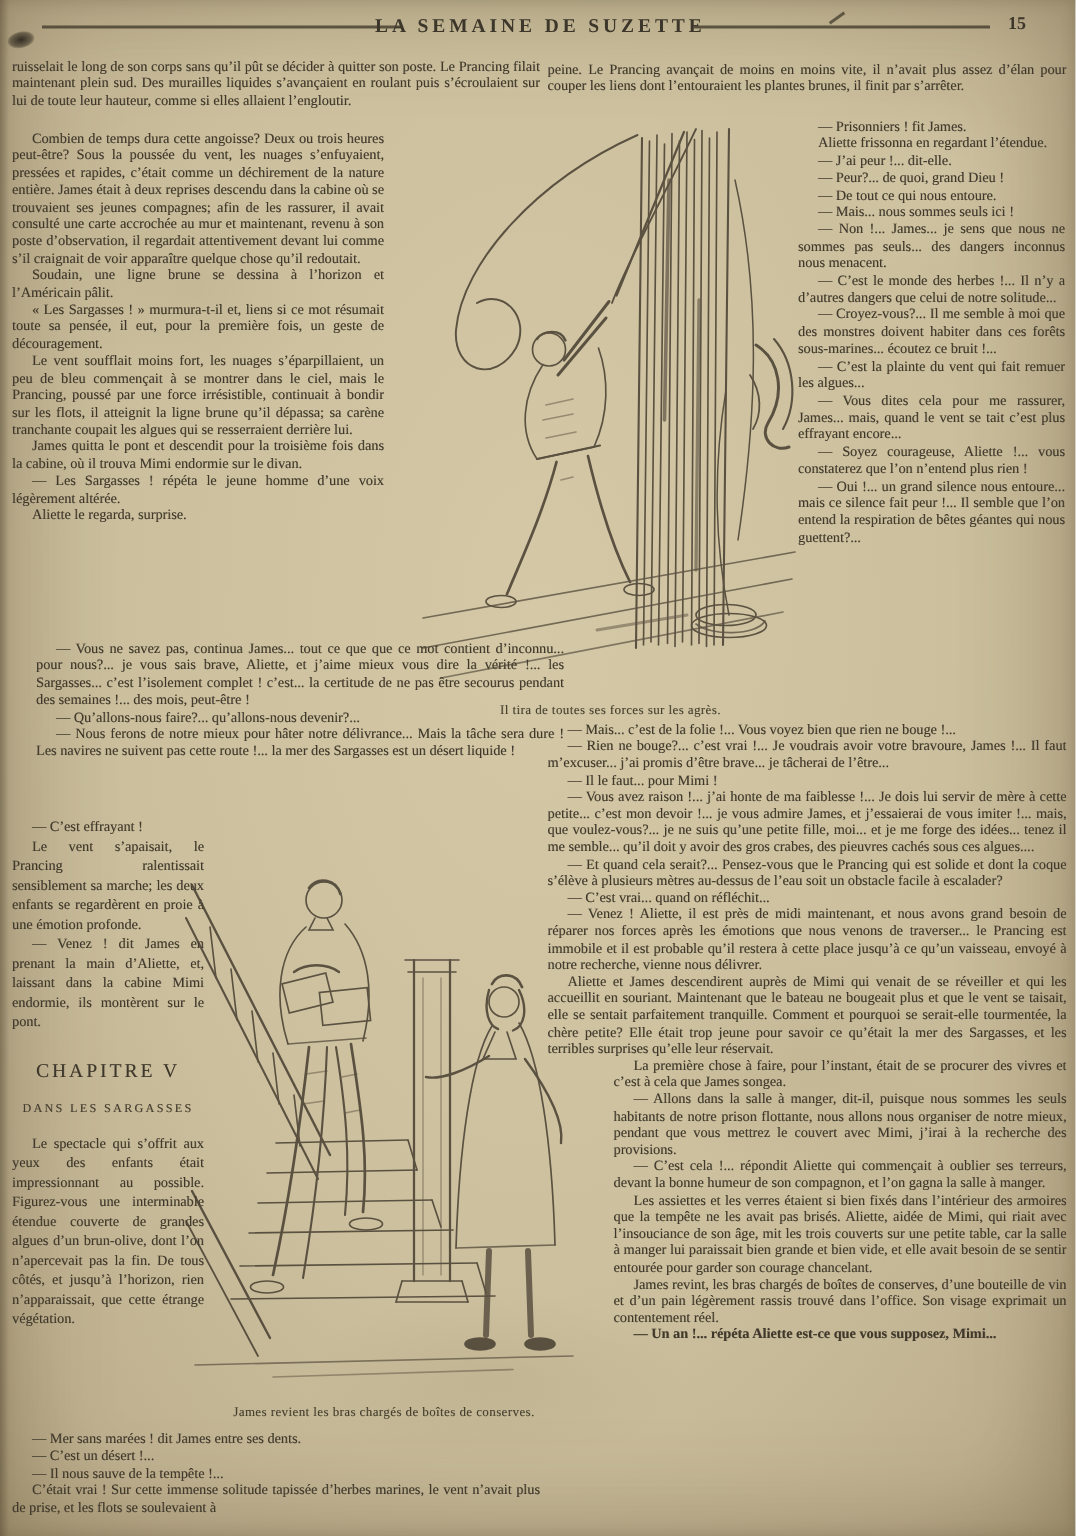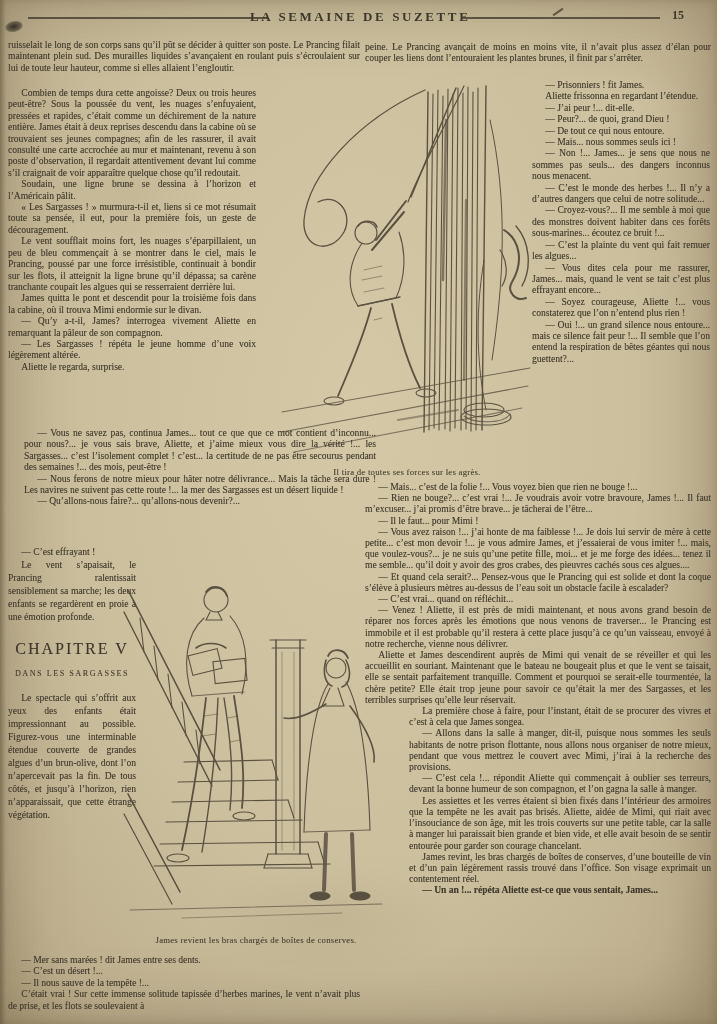--- a/index.html
+++ b/index.html
@@ -39,21 +39,21 @@
   .tb p{margin:0;text-indent:1.4em;}
   .tb p.noind{text-indent:0;}
   #blkA{left:8px;top:40px;width:352px;height:48px;overflow:hidden;}
   #blkB{left:8px;top:88px;width:248px;height:338px;overflow:hidden;}
   #blkC{left:24px;top:428px;width:352px;height:116px;overflow:hidden;}
   #blkD{left:8px;top:546px;width:128px;height:408px;line-height:13px;overflow:hidden;}
   #blkE{left:8px;top:955px;width:352px;height:62px;overflow:hidden;}
   #blkF{left:365px;top:42px;width:346px;height:38px;overflow:hidden;}
   #blkG{left:532px;top:80px;width:178px;height:396px;overflow:hidden;}
   #blkH{left:365px;top:482px;width:346px;height:538px;line-height:11.2px;overflow:hidden;}
-  .chap-head{text-align:center;text-indent:0 !important;font-size:16px;letter-spacing:2px;
+  .chap-head{text-align:center;text-indent:0 !important;font-size:13px;letter-spacing:2px;
     margin:18px 0 12px 0 !important;color:#3d362a;}
   .chap-sub{text-align:center;text-indent:0 !important;font-size:8px;letter-spacing:1.6px;
     margin:0 0 12px 0 !important;color:#443c2e;}
   .strong{font-weight:bold;}
   .intrusion{float:left;width:44px;height:200px;}
 
   
   .illus{position:absolute;}
   #illus1{left:278px;top:80px;width:258px;}
   #illus2{left:122px;top:556px;width:268px;}
@@ -81,34 +81,34 @@
   <div class="tb" id="blkA">
     <p class="noind">ruisselait le long de son corps sans qu’il pût se décider à quitter son poste. Le Prancing filait maintenant plein sud. Des murailles liquides s’avançaient en roulant puis s’écroulaient sur lui de toute leur hauteur, comme si elles allaient l’engloutir.</p>
   </div>
 
   <div class="tb" id="blkB">
     <p>Combien de temps dura cette angoisse? Deux ou trois heures peut-être? Sous la poussée du vent, les nuages s’enfuyaient, pressées et rapides, c’était comme un déchirement de la nature entière. James était à deux reprises descendu dans la cabine où se trouvaient ses jeunes compagnes; afin de les rassurer, il avait consulté une carte accrochée au mur et maintenant, revenu à son poste d’observation, il regardait attentivement devant lui comme s’il craignait de voir apparaître quelque chose qu’il redoutait.</p>
     <p>Soudain, une ligne brune se dessina à l’horizon et l’Américain pâlit.</p>
     <p>« Les Sargasses ! » murmura-t-il et, liens si ce mot résumait toute sa pensée, il eut, pour la première fois, un geste de découragement.</p>
     <p>Le vent soufflait moins fort, les nuages s’éparpillaient, un peu de bleu commençait à se montrer dans le ciel, mais le Prancing, poussé par une force irrésistible, continuait à bondir sur les flots, il atteignit la ligne brune qu’il dépassa; sa carène tranchante coupait les algues qui se resserraient derrière lui.</p>
     <p>James quitta le pont et descendit pour la troisième fois dans la cabine, où il trouva Mimi endormie sur le divan.</p>
-    <p>— Qu’y a-t-il, James? interrogea vivement Aliette en remarquant la pâleur de son compagnon.</p>
     <p>— Les Sargasses ! répéta le jeune homme d’une voix légèrement altérée.</p>
     <p>Aliette le regarda, surprise.</p>
   </div>
 
   <div class="tb" id="blkC">
     <p>— Vous ne savez pas, continua James... tout ce que que ce mot contient d’inconnu... pour nous?... je vous sais brave, Aliette, et j’aime mieux vous dire la vérité !... les Sargasses... c’est l’isolement complet ! c’est... la certitude de ne pas être secourus pendant des semaines !... des mois, peut-être !</p>
+    <p>— Qu’allons-nous faire?... qu’allons-nous devenir?...</p>
     <p>— Nous ferons de notre mieux pour hâter notre délivrance... Mais la tâche sera dure ! Les navires ne suivent pas cette route !... la mer des Sargasses est un désert liquide !</p>
-    <p>— Qu’allons-nous faire?... qu’allons-nous devenir?...</p>
   </div>
 
   <div class="tb" id="blkD">
     <p>— C’est effrayant !</p>
     <p>Le vent s’apaisait, le Prancing ralentissait sensiblement sa marche; les deux enfants se regardèrent en proie à une émotion profonde.</p>
+    <p>— Venez ! dit James en prenant la main d’Aliette, et, laissant dans la cabine Mimi endormie, ils montèrent sur le pont.</p>
     <p class="chap-head">CHAPITRE V</p>
     <p class="chap-sub">DANS LES SARGASSES</p>
     <p>Le spectacle qui s’offrit aux yeux des enfants était impressionnant au possible. Figurez-vous une interminable étendue couverte de grandes algues d’un brun-olive, dont l’on n’apercevait pas la fin. De tous côtés, et jusqu’à l’horizon, rien n’apparaissait, que cette étrange végétation.</p>
   </div>
 
   <div class="tb" id="blkE">
     <p>— Mer sans marées ! dit James entre ses dents.</p>
     <p>— C’est un désert !...</p>
     <p>— Il nous sauve de la tempête !...</p>
     <p>C’était vrai ! Sur cette immense solitude tapissée d’herbes marines, le vent n’avait plus de prise, et les flots se soulevaient à</p>
@@ -142,21 +142,21 @@
     <p>— Et quand cela serait?... Pensez-vous que le Prancing qui est solide et dont la coque s’élève à plusieurs mètres au-dessus de l’eau soit un obstacle facile à escalader?</p>
     <p>— C’est vrai... quand on réfléchit...</p>
     <p>— Venez ! Aliette, il est près de midi maintenant, et nous avons grand besoin de réparer nos forces après les émotions que nous venons de traverser... le Prancing est immobile et il est probable qu’il restera à cette place jusqu’à ce qu’un vaisseau, envoyé à notre recherche, vienne nous délivrer.</p>
     <p>Aliette et James descendirent auprès de Mimi qui venait de se réveiller et qui les accueillit en souriant. Maintenant que le bateau ne bougeait plus et que le vent se taisait, elle se sentait parfaitement tranquille. Comment et pourquoi se serait-elle tourmentée, la chère petite? Elle était trop jeune pour savoir ce qu’était la mer des Sargasses, et les terribles surprises qu’elle leur réservait.</p>
     <span class="intrusion"></span>
     <p>La première chose à faire, pour l’instant, était de se procurer des vivres et c’est à cela que James songea.</p>
     <p>— Allons dans la salle à manger, dit-il, puisque nous sommes les seuls habitants de notre prison flottante, nous allons nous organiser de notre mieux, pendant que vous mettrez le couvert avec Mimi, j’irai à la recherche des provisions.</p>
     <p>— C’est cela !... répondit Aliette qui commençait à oublier ses terreurs, devant la bonne humeur de son compagnon, et l’on gagna la salle à manger.</p>
     <p>Les assiettes et les verres étaient si bien fixés dans l’intérieur des armoires que la tempête ne les avait pas brisés. Aliette, aidée de Mimi, qui riait avec l’insouciance de son âge, mit les trois couverts sur une petite table, car la salle à manger lui paraissait bien grande et bien vide, et elle avait besoin de se sentir entourée pour garder son courage chancelant.</p>
     <p>James revint, les bras chargés de boîtes de conserves, d’une bouteille de vin et d’un pain légèrement rassis trouvé dans l’office. Son visage exprimait un contentement réel.</p>
-    <p class="strong">— Un an !... répéta Aliette est-ce que vous sentait, James...</p>
+    <p class="strong">— Un an !... répéta Aliette est-ce que vous supposez, Mimi...</p>
   </div>
 
   <div class="illus" id="illus1">
     <svg width="258" height="380" viewBox="0 0 258 380">
       <g class="ln" stroke-width="1.1" opacity="0.88">
 
         <path d="M150,12 L146,352" stroke-width="1.4"></path>
         <path d="M208,6 L204,350" stroke-width="1.4"></path>
         <path d="M155,14 L151,350"></path>
           <path d="M160,10 L156,348"></path>

